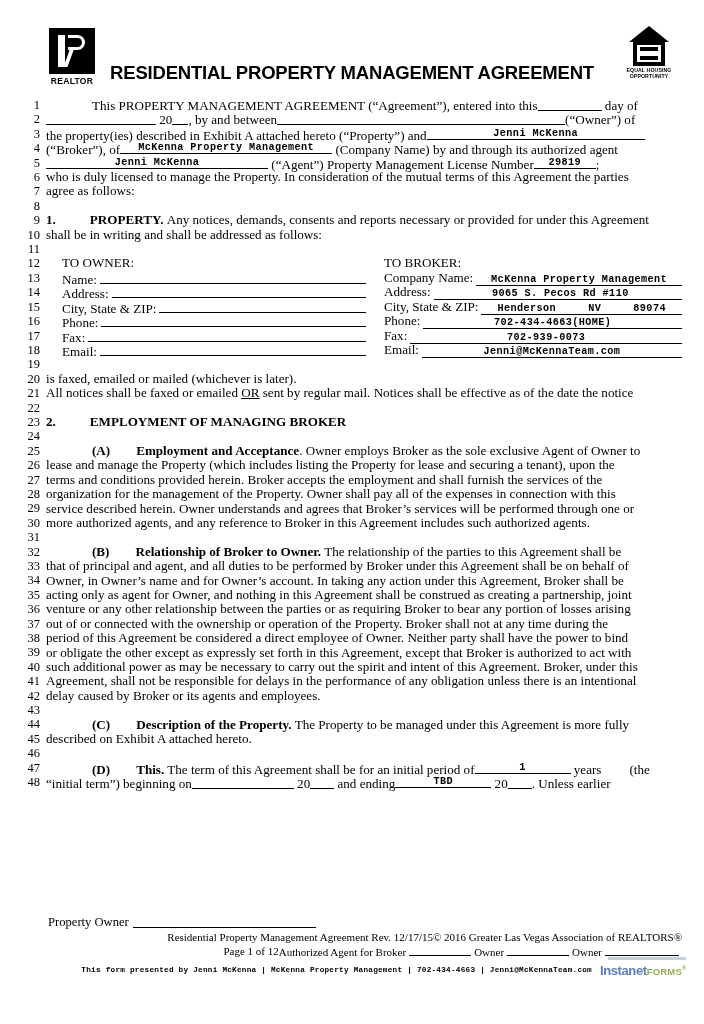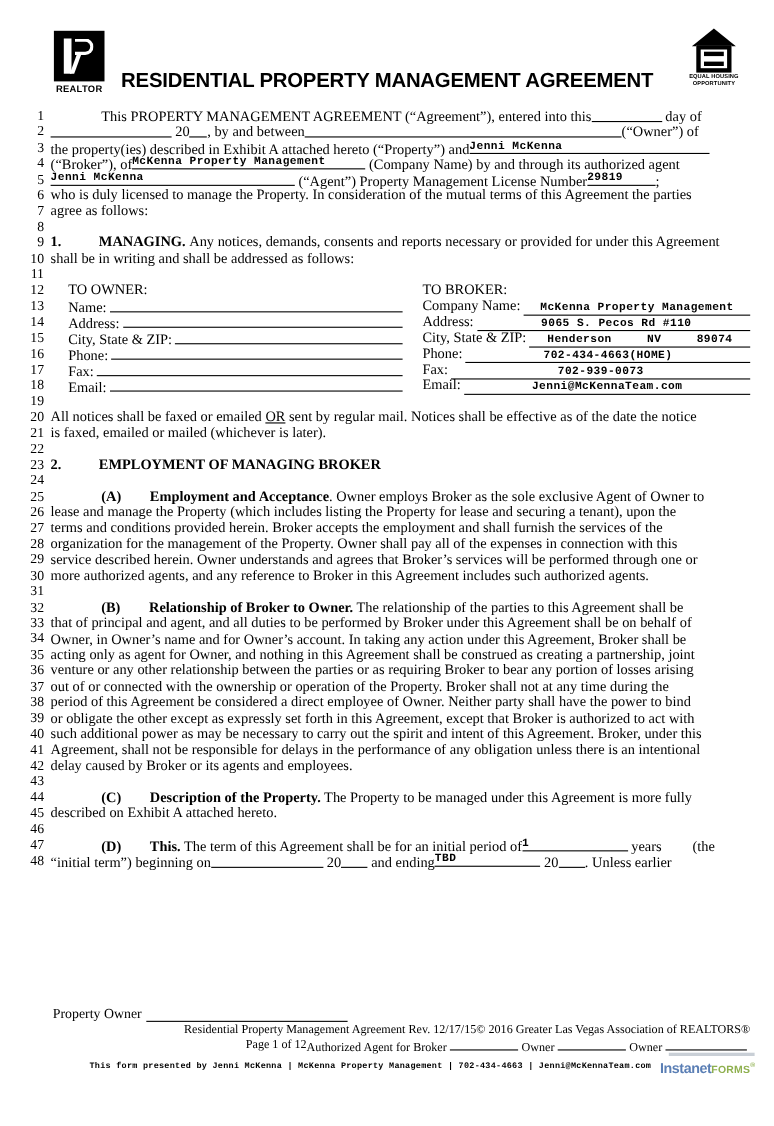--- a/index.html
+++ b/index.html
@@ -169,20 +169,21 @@
   .blank {
     display: inline-block;
     border-bottom: 1px solid #000;
     vertical-align: baseline;
     height: 12px;
     margin-bottom: -1px;
   }
   .filled {
     display: inline-block;
     border-bottom: 1px solid #000;
+    text-align: center;
     font-family: "Liberation Mono", monospace;
     font-size: 10.2px;
     font-weight: bold;
     letter-spacing: 0.4px;
     vertical-align: baseline;
     height: 12px;
     overflow: hidden;
   }
   .fill-nb {
     display: inline-block;
@@ -252,21 +253,21 @@
     right: 0;
     bottom: 50px;
     padding-left: 48px;
     padding-right: 22px;
   }
   .frow {
     font-size: 12.6px;
     line-height: 14.2px;
     white-space: nowrap;
     display: flex;
-    align-items: flex-end;
+    align-items: center;
   }
   .frow .grow {
     flex: 1 1 auto;
     border-bottom: 1px solid #000;
     height: 11px;
     margin-left: 4px;
   }
   .fcols {
     display: flex;
     justify-content: flex-end;
@@ -420,21 +421,21 @@
     </div>
     <div class="line">
       <span class="filled" style="width:222px">Jenni McKenna</span>&nbsp;<span>(“Agent”)  Property Management License Number</span><span class="filled" style="width:62px">29819</span><span>;</span>
     </div>
     <div class="line">who is duly licensed to manage the Property.  In consideration of the mutual terms of this Agreement the parties</div>
     <div class="line">agree as follows:</div>
 
     <div class="line">&nbsp;</div>
 
     <div class="line">
-      <span class="b">1.</span><span style="display:inline-block;width:34px"></span><span class="b">MANAGING.</span>&nbsp;<span>Any notices, demands, consents and reports necessary or provided for under this Agreement</span>
+      <span class="b">1.</span><span style="display:inline-block;width:34px"></span><span class="b">PROPERTY.</span>&nbsp;<span>Any notices, demands, consents and reports necessary or provided for under this Agreement</span>
     </div>
     <div class="line">shall be in writing and shall be addressed as follows:</div>
 
     <div class="line">&nbsp;</div>
 
     <div class="two-col" style="height:101px">
       <div class="colL">
         <div class="fieldrow">
             <span class="lab">TO OWNER:</span>
           </div>
@@ -496,24 +497,24 @@
         </div>
         <div class="fieldrow">
           <span class="lab">Email:</span>
           <span class="ln val">Jenni@McKennaTeam.com</span>
         </div>
       </div>
     </div>
 
     <div class="line">&nbsp;</div>
 
+    <div class="line">is faxed, emailed or mailed (whichever is later).</div>
     <div class="line">
       <span>All notices shall be faxed or emailed </span><span class="u">OR</span><span> sent by regular mail.  Notices shall be effective as of the date the notice</span>
     </div>
-    <div class="line">is faxed, emailed or mailed (whichever is later).</div>
 
     <div class="line">&nbsp;</div>
 
     <div class="line">
       <span class="b">2.</span><span style="display:inline-block;width:34px"></span><span class="b">EMPLOYMENT OF MANAGING BROKER</span>
     </div>
 
     <div class="line">&nbsp;</div>
 
     <div class="para">

